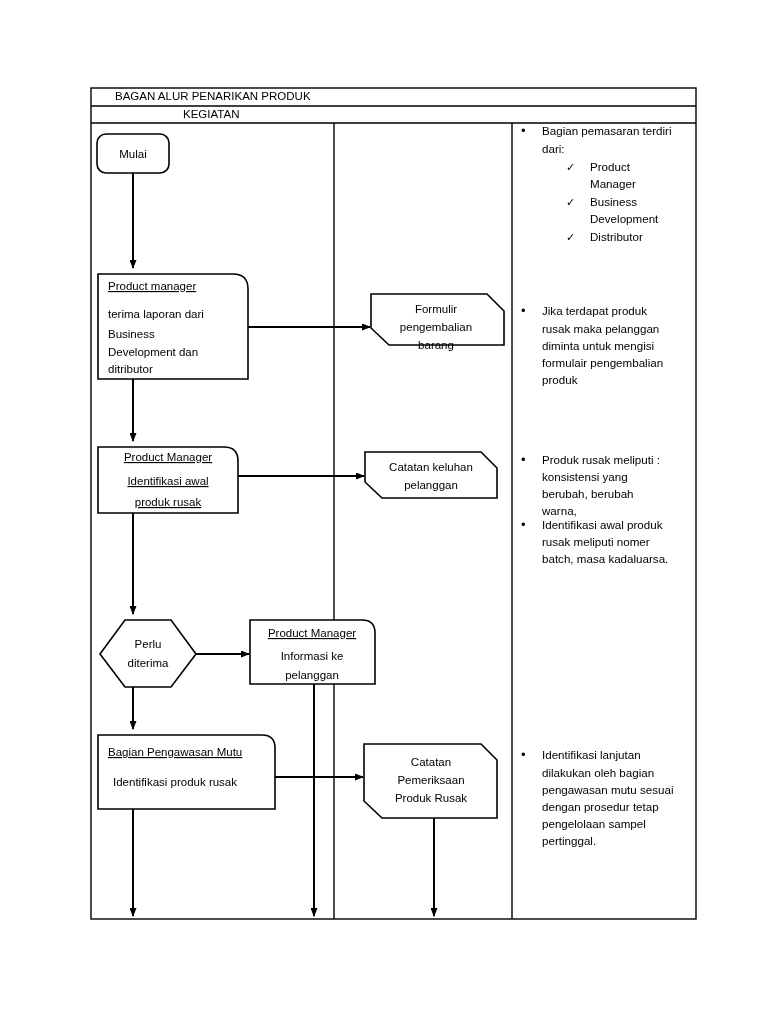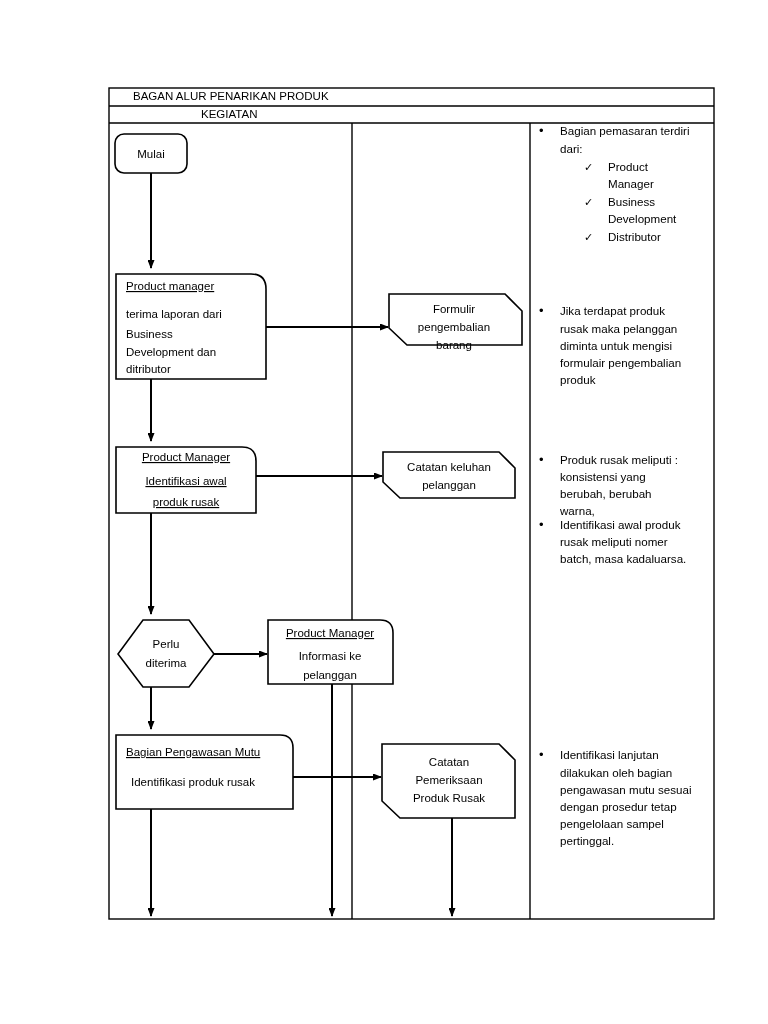--- a/index.html
+++ b/index.html
@@ -10,21 +10,21 @@
   body {
     width: 768px;
     height: 1024px;
     font-family: "Liberation Sans", sans-serif;
     color: #000000;
     position: relative;
     overflow: hidden;
   }
   #chart-root {
     position: absolute;
-    left: 18px;
+    left: 0;
     top: 0;
     width: 708px;
     height: 1024px;
   }
   svg { display: block; }
   .frame-line {
     fill: none;
     stroke: #000000;
     stroke-width: 1.4;
   }

